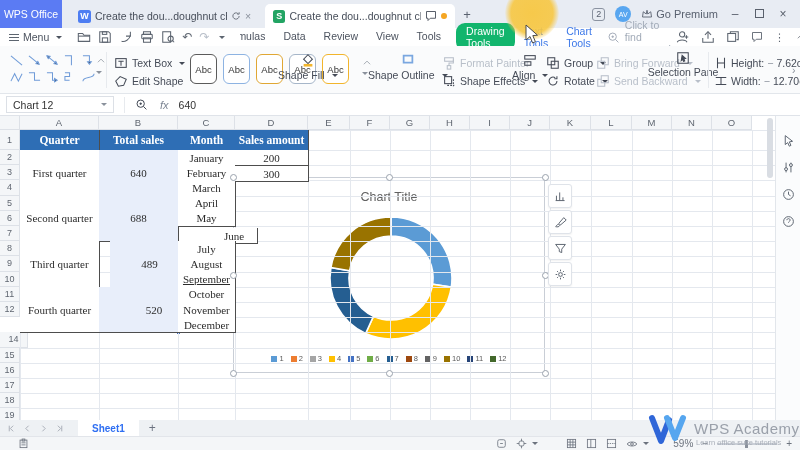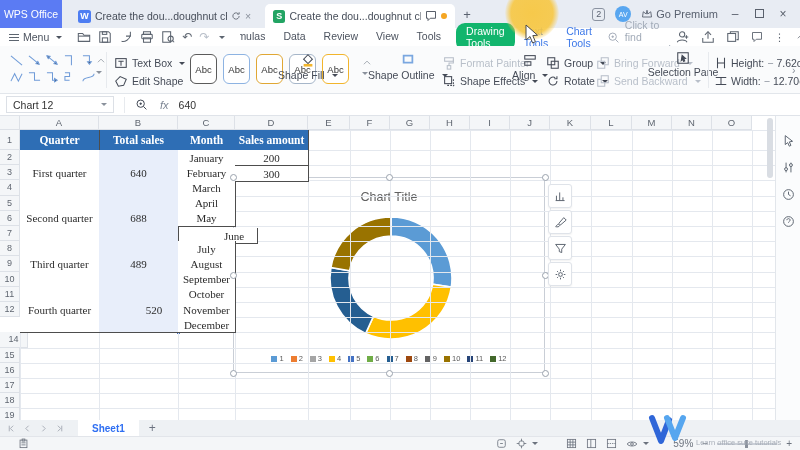--- a/index.html
+++ b/index.html
@@ -639,32 +639,32 @@
     <div class="gridh" style="left: 20px; top: 292.4px; width: 755px; height: 1px;"></div>
     <div class="cell hdrcell" style="left: 99px; top: 14px; width: 80px; height: 21px;">Total sales</div>
     <div class="cell hdrcell" style="left: 20px; top: 14px; width: 80px; height: 21px;">Quarter</div>
     <div class="cell hdrcell" style="left: 178px; top: 14px; width: 58px; height: 21px;">Month</div>
     <div class="cell hdrcell" style="left: 235px; top: 14px; width: 74px; height: 21px;">Sales amount</div>
     <div class="cell" style="left: 20px; top: 34px; width: 80px; height: 46.6px;">First quarter</div>
     <div class="cell selfill" style="left: 99px; top: 34px; width: 80px; height: 46.6px;">640</div>
     <div class="cell" style="left: 20px; top: 79.6px; width: 80px; height: 46.6px;">Second quarter</div>
     <div class="cell selfill" style="left: 99px; top: 79.6px; width: 80px; height: 46.6px;">688</div>
     <div class="cell" style="left: 20px; top: 125.2px; width: 80px; height: 46.6px;">Third quarter</div>
-    <div class="cell selfill" style="left: 99px; top: 125.2px; width: 80px; height: 46.6px;">489</div>
+    <div class="cell selfill" style="left: 110px; top: 125.2px; width: 80px; height: 46.6px;">489</div>
     <div class="cell" style="left: 20px; top: 170.8px; width: 80px; height: 46.6px;">Fourth quarter</div>
     <div class="cell selfill" style="left: 99px; top: 170.8px; width: 80px; height: 46.6px; padding-left: 31px;">520</div>
     <div class="cell" style="left: 178px; top: 34px; width: 58px; height: 16.2px;">January</div>
     <div class="cell" style="left: 178px; top: 49.2px; width: 58px; height: 16.2px;">February</div>
     <div class="cell" style="left: 178px; top: 64.4px; width: 58px; height: 16.2px;">March</div>
     <div class="cell" style="left: 178px; top: 79.6px; width: 58px; height: 16.2px;">April</div>
     <div class="cell" style="left: 178px; top: 94.8px; width: 58px; height: 16.2px;">May</div>
     <div class="cell" style="left: 178px; top: 112px; width: 47px; height: 16.2px; margin-left: 33px;">June</div>
     <div class="cell" style="left: 178px; top: 125.2px; width: 58px; height: 16.2px;">July</div>
     <div class="cell" style="left: 178px; top: 140.4px; width: 58px; height: 16.2px;">August</div>
-    <div class="cell" style="left: 178px; top: 155.6px; width: 58px; height: 16.2px;">September</div>
+    <div class="cell" style="left: 178px; top: 155.6px; width: 58px; height: 16.2px; text-decoration: underline;">September</div>
     <div class="cell" style="left: 178px; top: 170.8px; width: 58px; height: 16.2px;">October</div>
     <div class="cell" style="left: 178px; top: 186px; width: 58px; height: 16.2px;">November</div>
     <div class="cell" style="left: 178px; top: 201.2px; width: 58px; height: 16.2px;">December</div>
     <div class="cell" style="left: 235px; top: 34px; width: 74px; height: 16.2px;">200</div>
     <div class="cell" style="left: 235px; top: 50px; width: 74px; height: 16.2px; text-align: center;">300</div>
     <div class="handle" style="left: 229.5px; top: 57.5px;"></div>
     <div class="handle" style="left: 385.5px; top: 57.5px;"></div>
     <div class="handle" style="left: 541.5px; top: 57.5px;"></div>
     <div class="handle" style="left: 229.5px; top: 155.5px;"></div>
     <div class="handle" style="left: 541.5px; top: 155.5px;"></div>
@@ -814,19 +814,20 @@
       </span>
     <span>+</span>
   </span>
 </div>
 
 <div id="watermark">
   <svg width="44" height="32" viewBox="0 0 44 32">
     <path d="M4 4 L13 27 L21 6" fill="none" stroke="#2f66d8" stroke-width="6" stroke-linecap="round" stroke-linejoin="round"></path>
     <path d="M19 4 L27 24 L35 4" fill="none" stroke="#56a6ef" stroke-width="6" stroke-linecap="round" stroke-linejoin="round"></path>
   </svg>
+  <span id="wm-title">WPS Academy</span>
   <span id="wm-sub">Learn office suite tutorials</span>
 </div>
 
 <div id="highlight"></div>
 <svg id="cursor" width="15" height="21" viewBox="0 0 15 21">
   <path d="M2 1 L2 16 L6 12.5 L8.6 19 L11.4 17.7 L8.8 11.6 L13.5 11.2 Z" fill="#fff" stroke="#4a4a4a" stroke-width="1"></path>
 </svg>
 
 </body></html>

